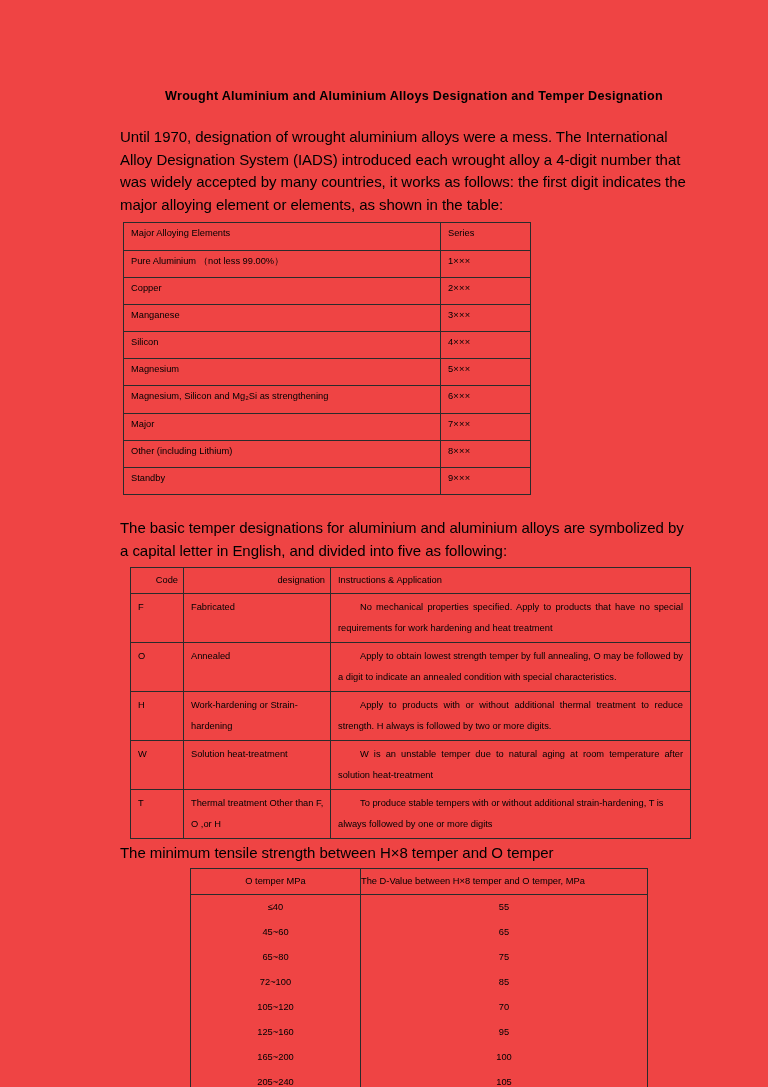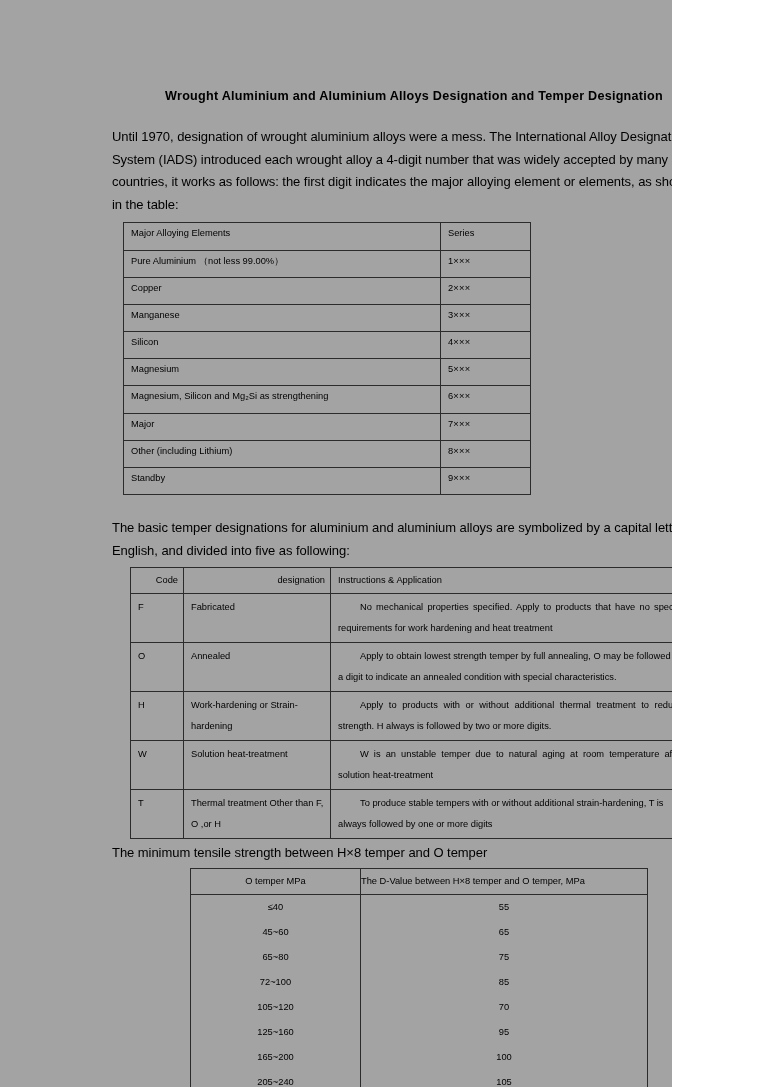--- a/index.html
+++ b/index.html
@@ -7,46 +7,46 @@
     padding: 0;
     background: #ffffff;
   }
   body {
     font-family: "Liberation Sans", sans-serif;
     color: #000000;
     -webkit-font-smoothing: antialiased;
   }
   .page {
     position: relative;
-    width: 672px;
+    width: 768px;
     height: 1087px;
-    background: #a3a3a3;
+    background: #ef4444;
     overflow: hidden;
   }
   .content {
     position: absolute;
     left: 112px;
     top: 88px;
     width: 590px;
   }
 
   .doc-title {
     font-size: 12.6px;
     font-weight: 600;
     text-align: center;
     letter-spacing: 0.25px;
     margin: 0 0 22px 0;
     padding-left: 14px;
     line-height: 1.3;
   }
 
   .para {
-    font-size: 13px;
+    font-size: 15px;
     line-height: 22.5px;
-    margin: 0;
+    margin: 8px;
     letter-spacing: -0.05px;
   }
   .para-intro { margin-bottom: 6px; }
   .para-temper { margin-top: 22px; margin-bottom: 5px; }
   .para-minstrength { margin-top: 3px; margin-bottom: 3px; }
 
   table {
     border-collapse: collapse;
     table-layout: fixed;
     font-size: 9.3px;

